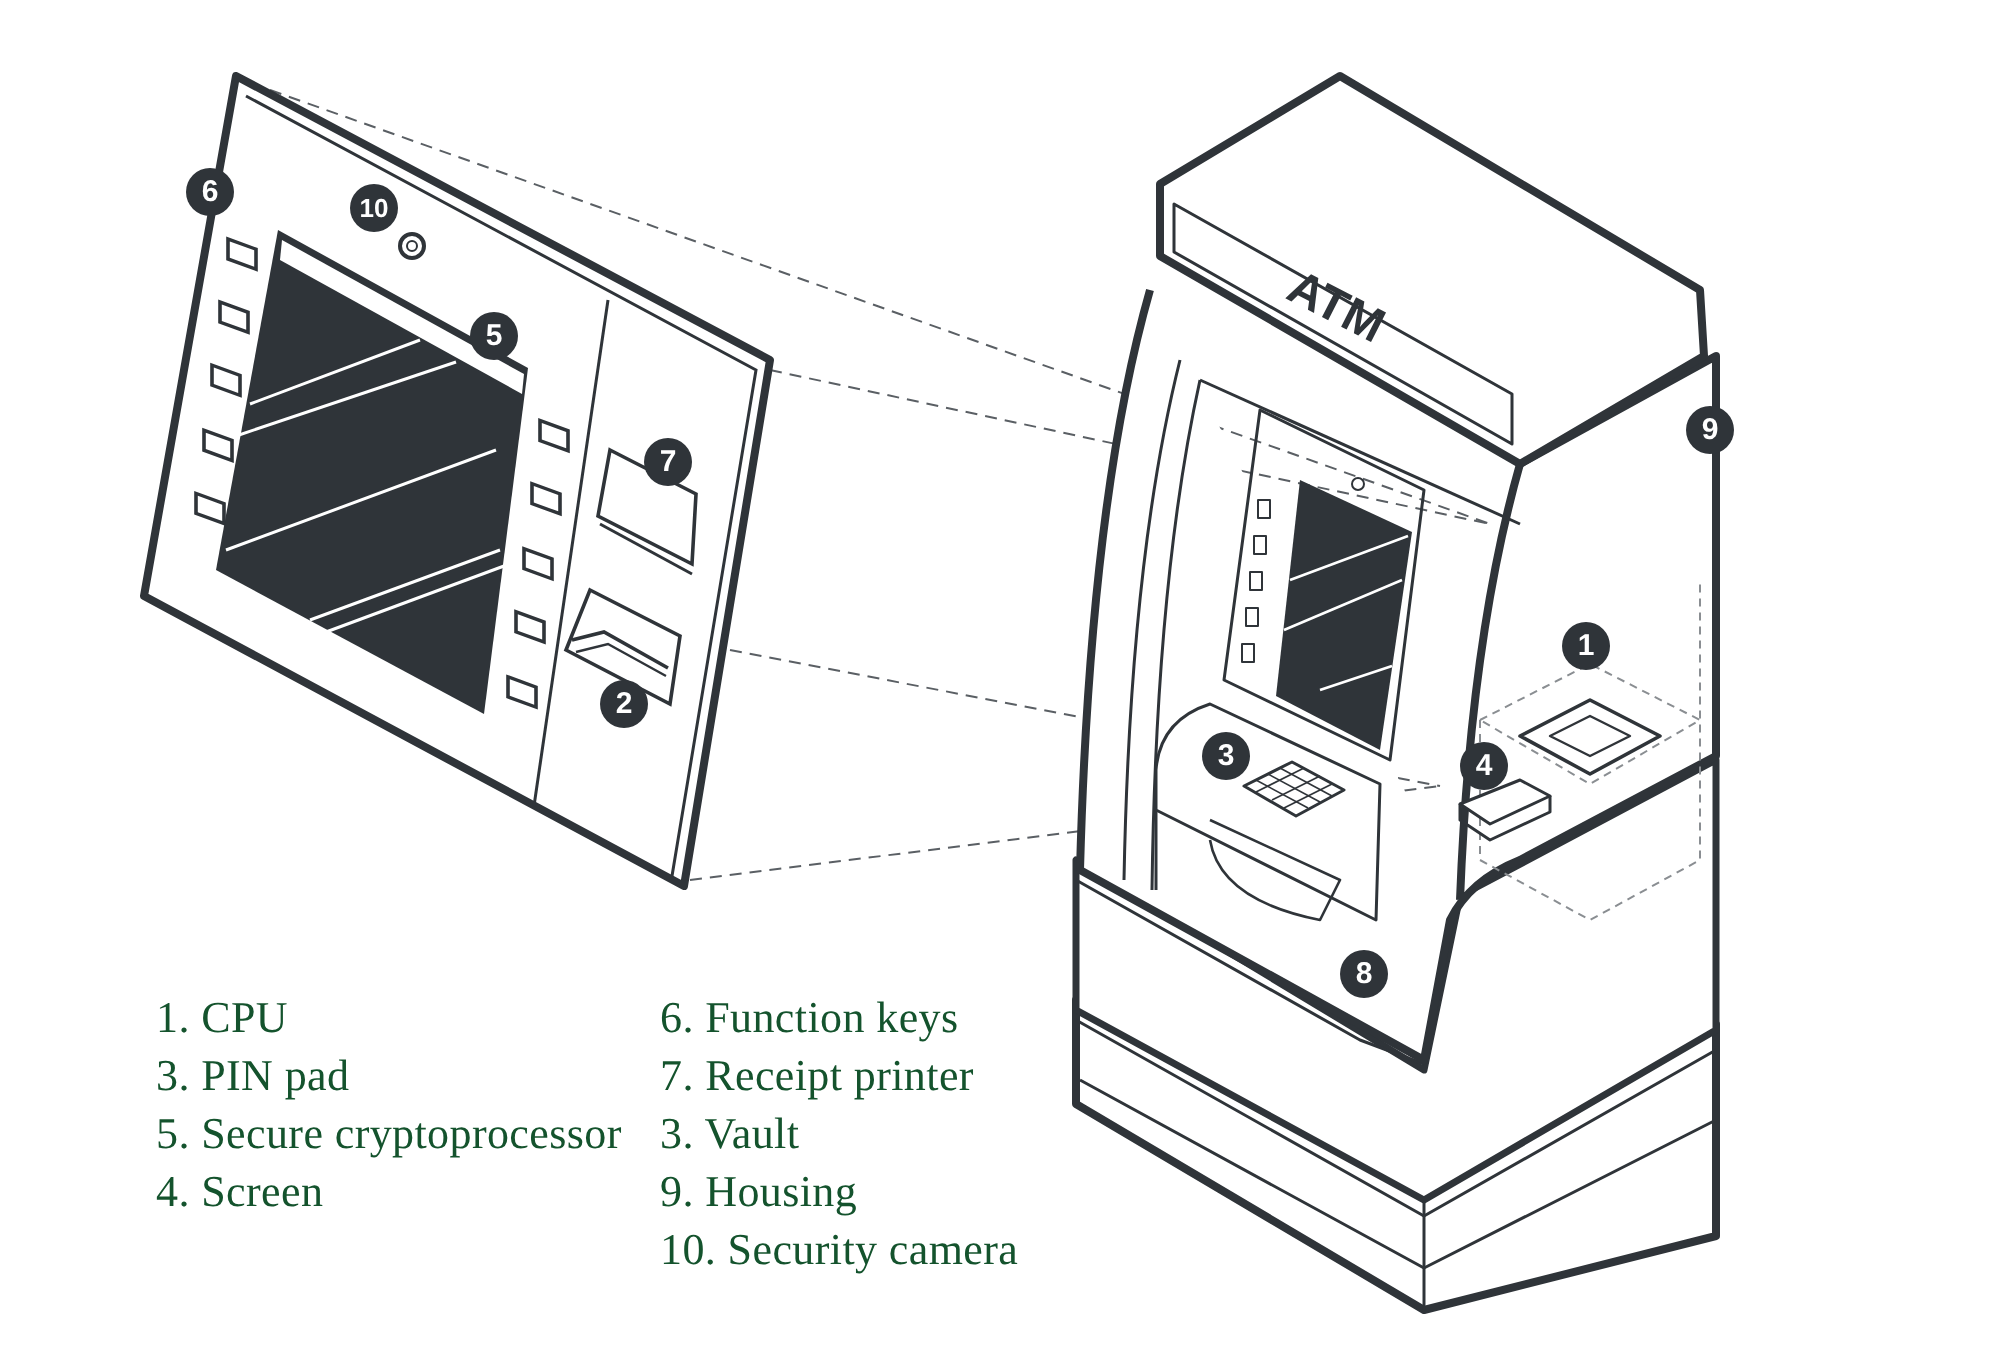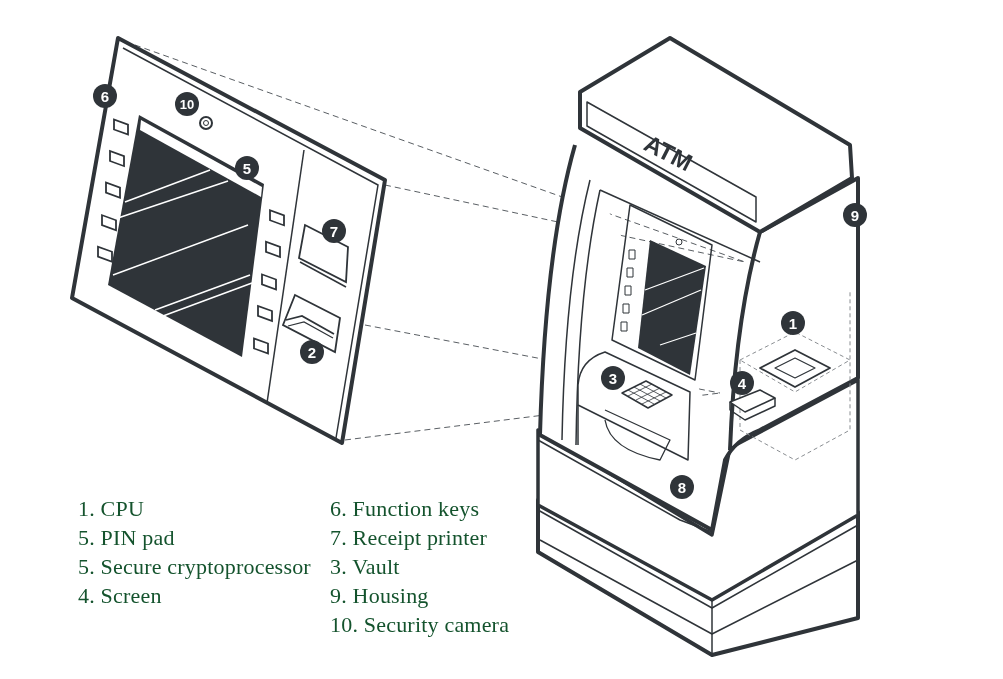--- a/index.html
+++ b/index.html
@@ -167,21 +167,21 @@
       </g>
     <g>
         <circle cx="187" cy="104" r="12" fill="#2f3439"></circle>
         <text class="badge-text" x="187" y="104" style="font-size:13px">10</text>
       </g>
   </g>
 </svg>
 
 <div class="legend legend-left">
   <div class="legend-item">1. CPU</div>
-  <div class="legend-item">5. PIN pad</div>
+  <div class="legend-item">3. PIN pad</div>
   <div class="legend-item">5. Secure cryptoprocessor</div>
   <div class="legend-item">4. Screen</div>
 </div>
 <div class="legend legend-right">
   <div class="legend-item">6. Function keys</div>
   <div class="legend-item">7. Receipt printer</div>
   <div class="legend-item">3. Vault</div>
   <div class="legend-item">9. Housing</div>
   <div class="legend-item">10. Security camera</div>
 </div>

